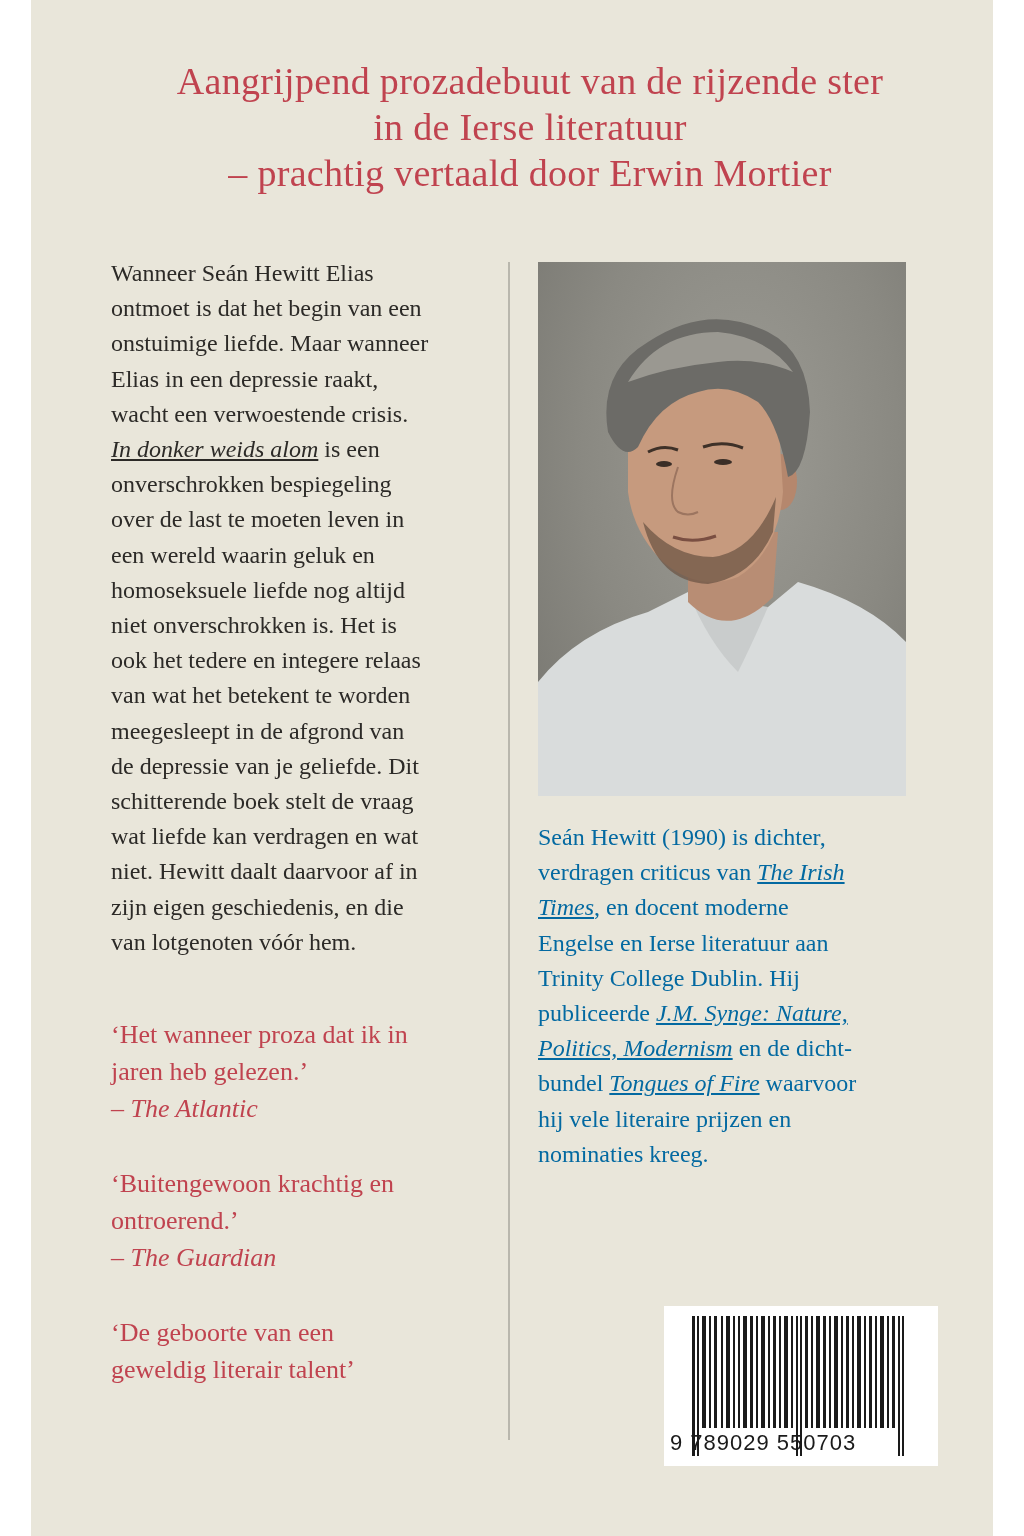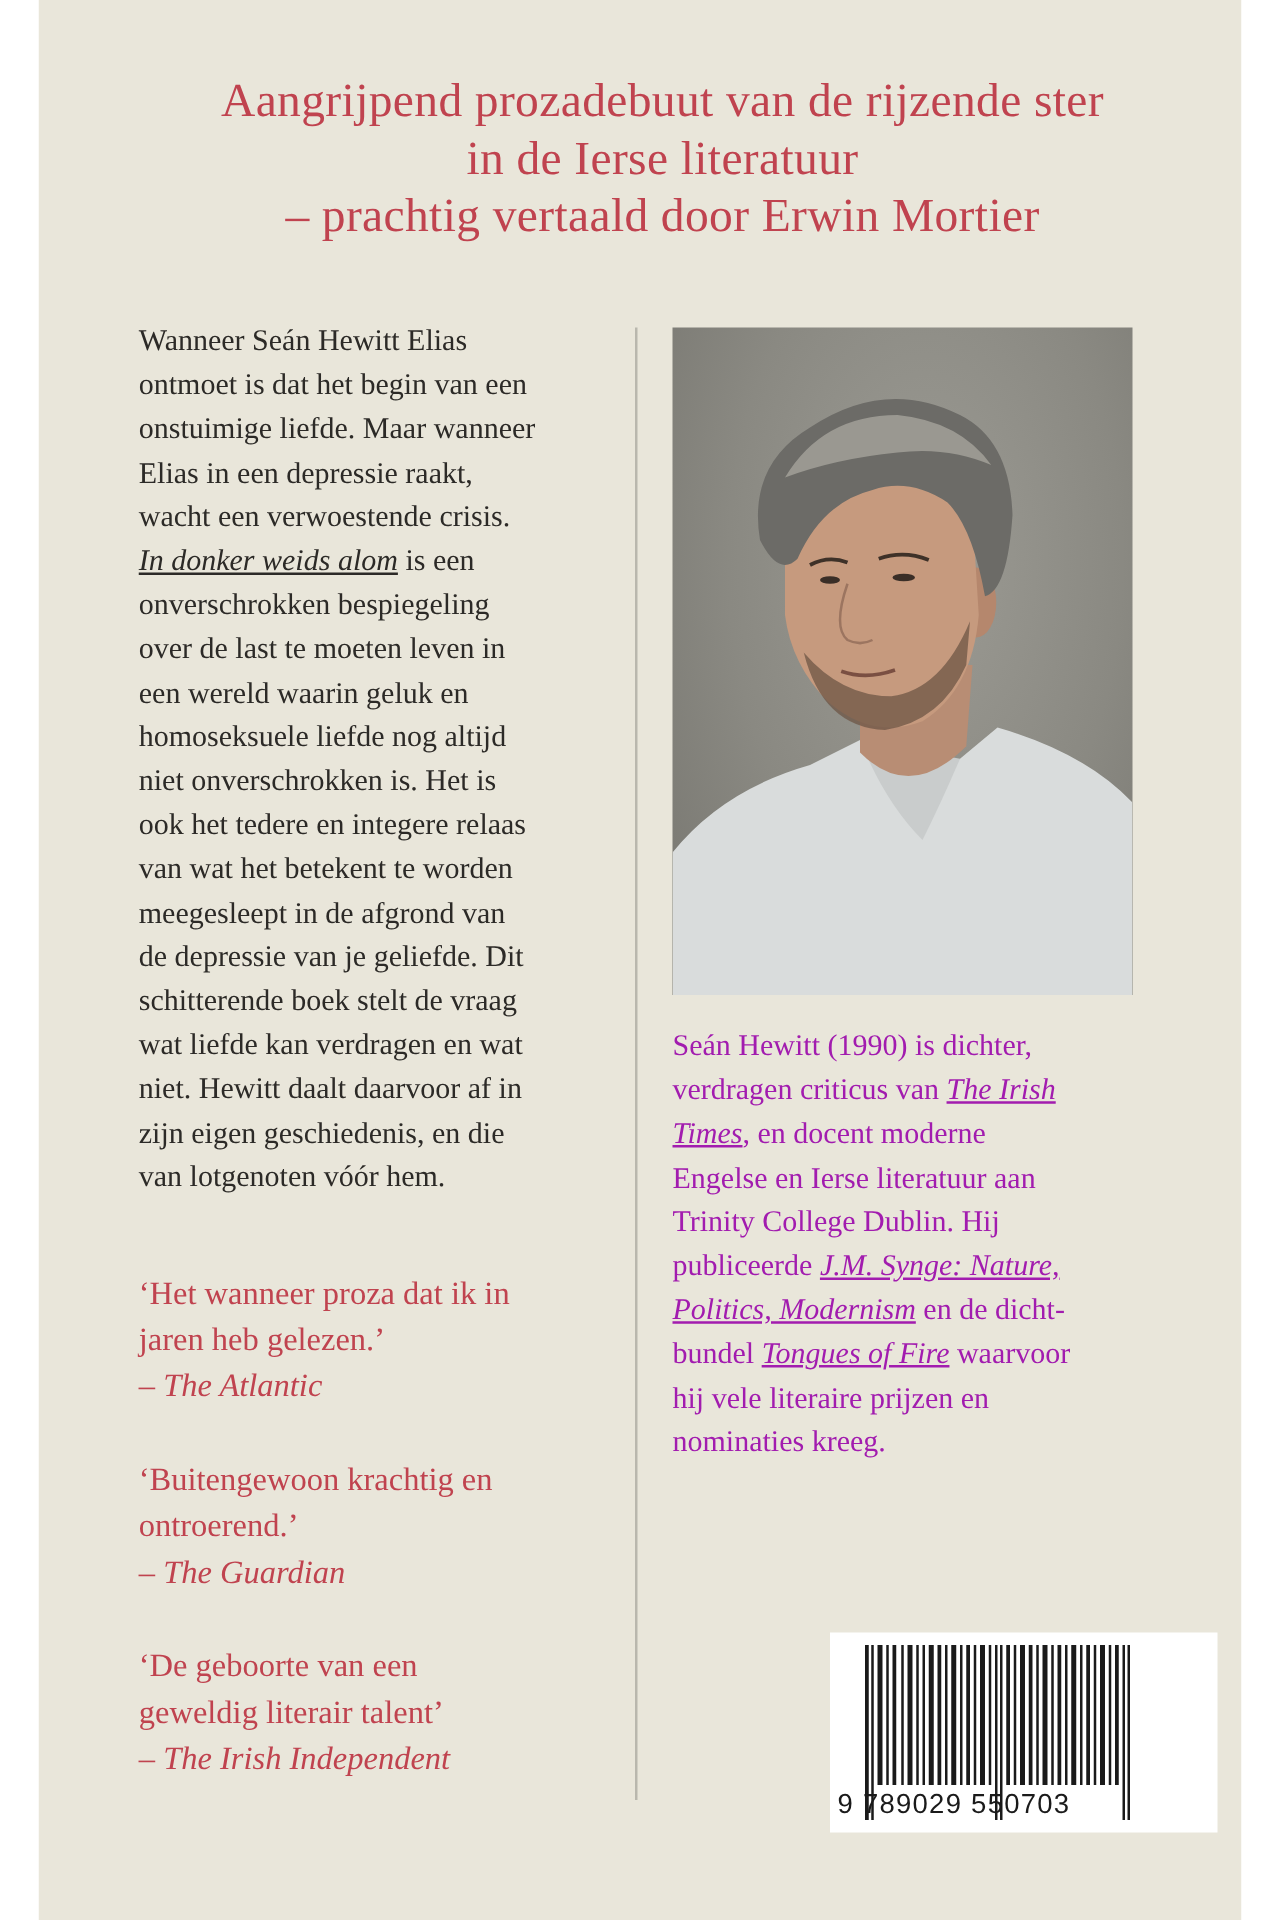--- a/index.html
+++ b/index.html
@@ -26,33 +26,33 @@
     position: absolute; left: 477px; top: 262px; width: 2px; height: 1178px;
     background: #b9b7ad;
   }
   .photo {
     position: absolute; left: 507px; top: 262px; width: 368px; height: 534px;
     overflow: hidden;
     background: radial-gradient(ellipse at 55% 35%, #9c9b94 0%, #8a8982 55%, #76756f 100%);
   }
   .bio {
     position: absolute; left: 507px; top: 820px; width: 370px;
-    color: #a21caf; font-size: 24px; line-height: 35.2px;
+    color: #0369a1; font-size: 24px; line-height: 35.2px;
   }
   .bio div { white-space: nowrap; }
   .quotes {
     position: absolute; left: 80px; top: 1016px; width: 400px;
     color: #c0434f; font-size: 26px; line-height: 37px;
   }
   .quote { margin-bottom: 38px; }
   .quote div { white-space: nowrap; }
   .source { font-style: italic; }
   i { font-style: italic; text-decoration: underline; }
   .barcode {
-    position: absolute; left: 633px; top: 1306px; width: 310px; height: 160px;
+    position: absolute; left: 633px; top: 1306px; width: 274px; height: 160px;
     background: #ffffff;
   }
   .barcode svg { position: absolute; left: 0; top: 0; }
   .barcode-digits {
     position: absolute; left: 6px; top: 124px; width: 262px;
     font-family: "Liberation Sans", "DejaVu Sans", sans-serif; font-size: 22px; color: #1a1a1a;
     letter-spacing: 1px; white-space: nowrap;
   }
 </style>
 </head>
@@ -138,21 +138,20 @@
       <div class="source">– The Atlantic</div>
     </div>
     <div class="quote">
       <div>‘Buitengewoon krachtig en</div>
       <div>ontroerend.’</div>
       <div class="source">– The Guardian</div>
     </div>
     <div class="quote">
       <div>‘De geboorte van een</div>
       <div>geweldig literair talent’</div>
-      <div class="source">– The Irish Independent</div>
     </div>
   </div>
 
   <div class="barcode">
     <svg width="274" height="160" viewBox="0 0 274 160">
       <g fill="#1a1a1a">
         <rect x="28" y="10" width="3" height="140"></rect>
           <rect x="33" y="10" width="2" height="140"></rect>
         <rect x="38" y="10" width="4" height="112"></rect>
           <rect x="45" y="10" width="2" height="112"></rect>

